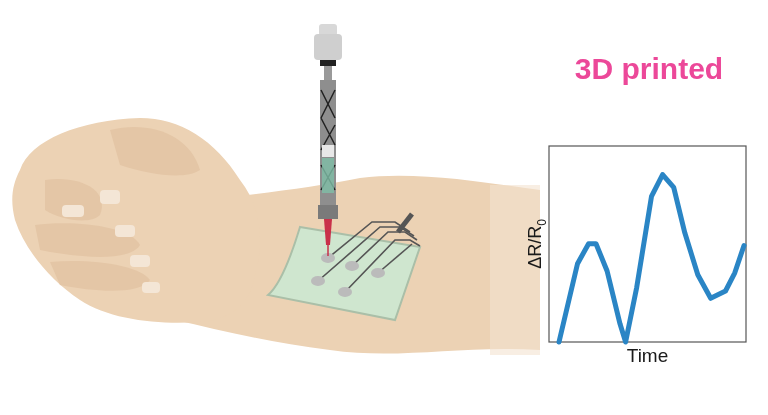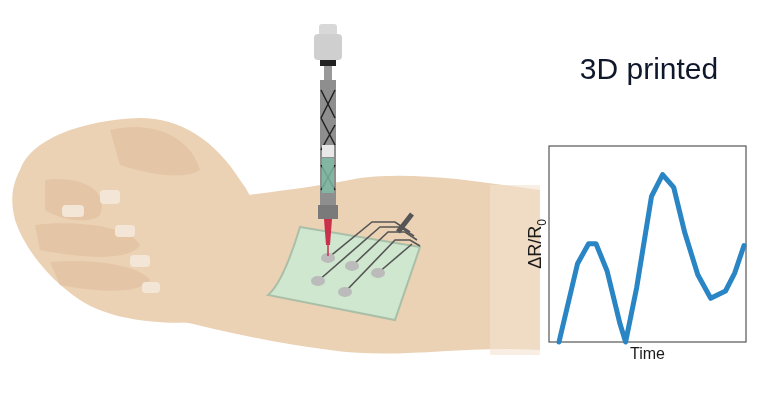--- a/index.html
+++ b/index.html
@@ -1,20 +1,20 @@
 <!DOCTYPE html>
 <html><head>
 <meta charset="utf-8">
 <style>
   html, body { margin: 0; padding: 0; background: #ffffff; }
   body { width: 768px; height: 415px; position: relative; overflow: hidden; font-family: "Liberation Sans", sans-serif; }
-  .title { position: absolute; left: 530px; top: 52px; width: 238px; text-align: center; font-size: 30px; line-height: 34px; color: #0f172a; }
+  .title { position: absolute; left: 530px; top: 52px; width: 238px; text-align: center; font-size: 30px; line-height: 34px; color: #ec4899; font-weight: bold; }
   .ylabel { position: absolute; left: 507px; top: 232px; font-size: 18px; color: #1a1a1a; transform: rotate(-90deg); transform-origin: center center; white-space: nowrap; width: 60px; text-align: center; }
   .ylabel sub { font-size: 12px; }
-  .xlabel { position: absolute; left: 549px; top: 345px; width: 197px; text-align: center; font-size: 16px; color: #1a1a1a; }
+  .xlabel { position: absolute; left: 549px; top: 345px; width: 197px; text-align: center; font-size: 19px; color: #1a1a1a; }
   svg { position: absolute; left: 0; top: 0; }
 </style>
 </head>
 <body>
 
 <svg width="768" height="415" viewBox="0 0 768 415">
 
   <g>
     <path d="M150,205 C210,200 300,190 360,178 C420,170 500,185 540,190 L540,350 C460,345 400,360 330,350 C270,343 220,330 175,320 Z" fill="#ecd2b4"></path>
     <rect x="490" y="185" width="50" height="170" fill="#f3e3d0" opacity="0.6"></rect>

